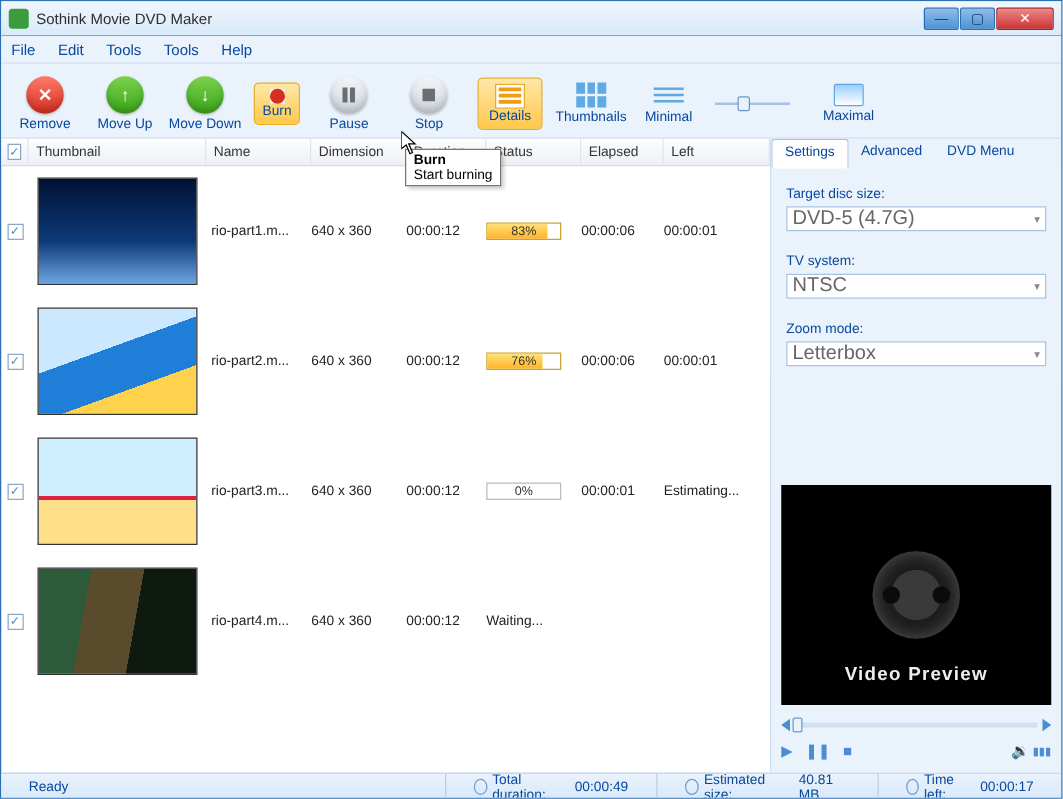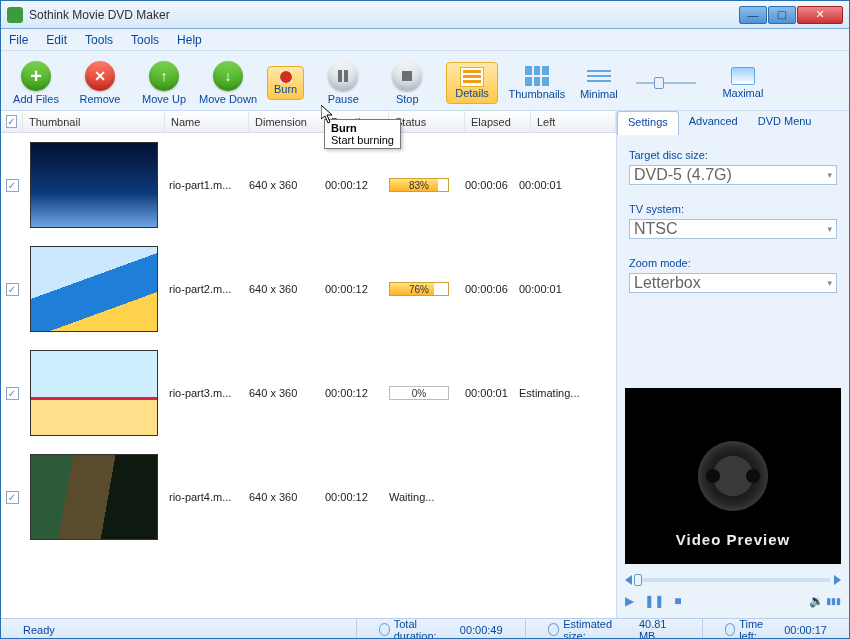--- a/index.html
+++ b/index.html
@@ -56,21 +56,21 @@
 
 .list-body { overflow-y: auto; flex: 1; padding-bottom:8px;}
 .row { display:flex; align-items:center; height:104px; font-size:11px; color:#222; }
 .c-check{width:22px;text-align:center;}
 .c-thumb{width:142px;}
 .c-thumb .thumb{width:128px;height:86px;background:#000;border:1px solid #333;margin:0 auto;}
 .c-name{width:84px;padding:0 4px;}
 .c-dim{width:76px;}
 .c-dur{width:64px;}
 .c-status{width:76px;}
-.c-elapsed{width:54px;}
+.c-elapsed{width:66px;}
 .c-left{flex:1;}
 .pbar{width:60px;height:14px;border:1px solid #c9a239;background:#fff;position:relative;display:flex;align-items:center;justify-content:center;font-size:10px;color:#333;}
 .pbar .fill{position:absolute;left:0;top:0;bottom:0;background:linear-gradient(#ffe27a,#ffb328);}
 .pbar .pct{position:relative;z-index:1;}
 .checkbox{width:13px;height:13px;border:1px solid #8ba8c7;background:#fff;display:inline-flex;align-items:center;justify-content:center;color:#5b86b8;font-size:10px;}
 
 .tooltip{position:absolute;left:323px;top:8px;background:#fff;border:1px solid #777;font-size:11px;padding:2px 6px;box-shadow:2px 2px 3px rgba(0,0,0,.2);z-index:10;}
 .tooltip .ttit{font-weight:bold;}
 .cursor{position:absolute;left:320px;top:-6px;width:14px;height:20px;z-index:11;}
 
@@ -129,24 +129,20 @@
 <div class="menubar">
   <span>File</span>
   <span>Edit</span>
   <span>Tools</span>
   <span>Tools</span>
   <span>Help</span>
 </div>
 
 <div class="toolbar">
   <div class="tbtn">
-      <div class="circ green plus"></div>
-      <span class="tlabel">Add Files</span>
-    </div>
-  <div class="tbtn">
       <div class="circ redx xmark"></div>
       <span class="tlabel">Remove</span>
     </div>
   <div class="tbtn">
       <div class="circ green arrow-up"></div>
       <span class="tlabel">Move Up</span>
     </div>
   <div class="tbtn">
       <div class="circ green arrow-dn"></div>
       <span class="tlabel">Move Down</span>

